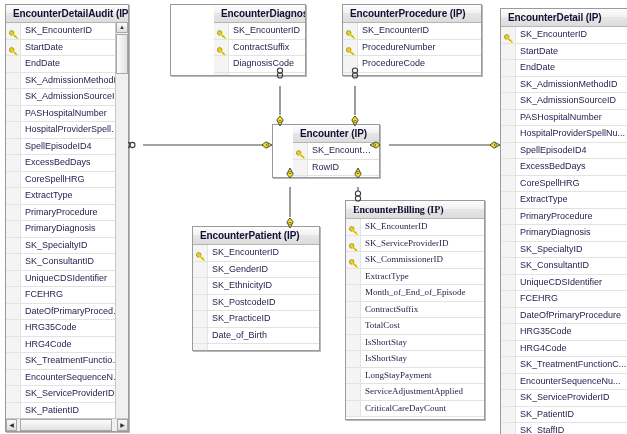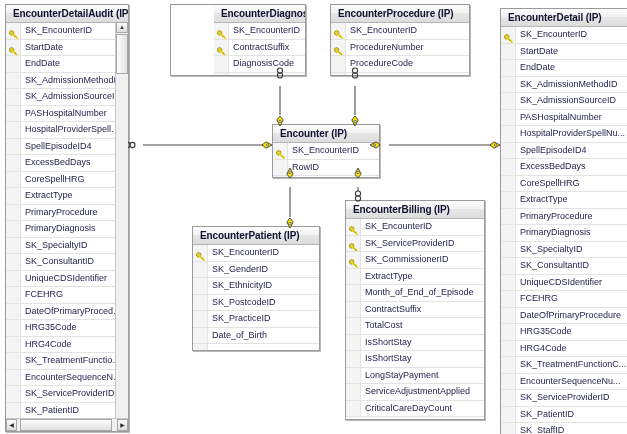--- a/index.html
+++ b/index.html
@@ -308,21 +308,21 @@
         </div>
         <div class="row">
           <span class="gutter"></span>
           <span class="fname">DiagnosisCode</span>
         </div>
         <div class="row row-blank">
           <span class="gutter"></span>
         </div>
       </div>
     </div>
-    <div class="tbl" style="left: 330px; top: 4px; width: 140px; height: 72px;">
+    <div class="tbl" style="left: 342px; top: 4px; width: 140px; height: 72px;">
       <div class="tbl-title">EncounterProcedure (IP)</div>
       <div class="tbl-body">
         <div class="row">
           <span class="gutter"></span>
           <span class="keyicon"><svg viewBox="0 0 10 10" width="9" height="9">
               <circle cx="3" cy="3.2" r="2.5" fill="#ffe400" stroke="#8a7300" stroke-width="0.8"></circle>
               <circle cx="3" cy="3.2" r="0.85" fill="#ffffff" stroke="#8a7300" stroke-width="0.4"></circle>
               <path d="M4.6 4.9 L9 9.1" stroke="#ffe400" stroke-width="2" stroke-linecap="round"></path>
               <path d="M4.6 4.9 L9 9.1" stroke="#8a7300" stroke-width="0.6" fill="none"></path>
               <path d="M6.6 7.6 L7.8 6.4" stroke="#8a7300" stroke-width="0.7"></path>
@@ -342,21 +342,21 @@
         </div>
         <div class="row">
           <span class="gutter"></span>
           <span class="fname">ProcedureCode</span>
         </div>
         <div class="row row-blank">
           <span class="gutter"></span>
         </div>
       </div>
     </div>
-    <div class="tbl" style="left: 272px; top: 124px; width: 108px; height: 54px;">
+    <div class="tbl" style="left: 272px; top: 124px; width: 108px; height: 54px; padding-left: 20px;">
       <div class="tbl-title">Encounter (IP)</div>
       <div class="tbl-body">
         <div class="row">
           <span class="gutter"></span>
           <span class="keyicon"><svg viewBox="0 0 10 10" width="9" height="9">
               <circle cx="3" cy="3.2" r="2.5" fill="#ffe400" stroke="#8a7300" stroke-width="0.8"></circle>
               <circle cx="3" cy="3.2" r="0.85" fill="#ffffff" stroke="#8a7300" stroke-width="0.4"></circle>
               <path d="M4.6 4.9 L9 9.1" stroke="#ffe400" stroke-width="2" stroke-linecap="round"></path>
               <path d="M4.6 4.9 L9 9.1" stroke="#8a7300" stroke-width="0.6" fill="none"></path>
               <path d="M6.6 7.6 L7.8 6.4" stroke="#8a7300" stroke-width="0.7"></path>
@@ -404,21 +404,21 @@
         </div>
         <div class="row">
           <span class="gutter"></span>
           <span class="fname">Date_of_Birth</span>
         </div>
         <div class="row row-blank">
           <span class="gutter"></span>
         </div>
       </div>
     </div>
-    <div class="tbl" style="left: 345px; top: 200px; width: 140px; height: 220px;">
+    <div class="tbl" style="left: 345px; top: 200px; width: 140px; height: 220px; font-family: Liberation Serif, serif;">
       <div class="tbl-title">EncounterBilling (IP)</div>
       <div class="tbl-body">
         <div class="row">
           <span class="gutter"></span>
           <span class="keyicon"><svg viewBox="0 0 10 10" width="9" height="9">
               <circle cx="3" cy="3.2" r="2.5" fill="#ffe400" stroke="#8a7300" stroke-width="0.8"></circle>
               <circle cx="3" cy="3.2" r="0.85" fill="#ffffff" stroke="#8a7300" stroke-width="0.4"></circle>
               <path d="M4.6 4.9 L9 9.1" stroke="#ffe400" stroke-width="2" stroke-linecap="round"></path>
               <path d="M4.6 4.9 L9 9.1" stroke="#8a7300" stroke-width="0.6" fill="none"></path>
               <path d="M6.6 7.6 L7.8 6.4" stroke="#8a7300" stroke-width="0.7"></path>

